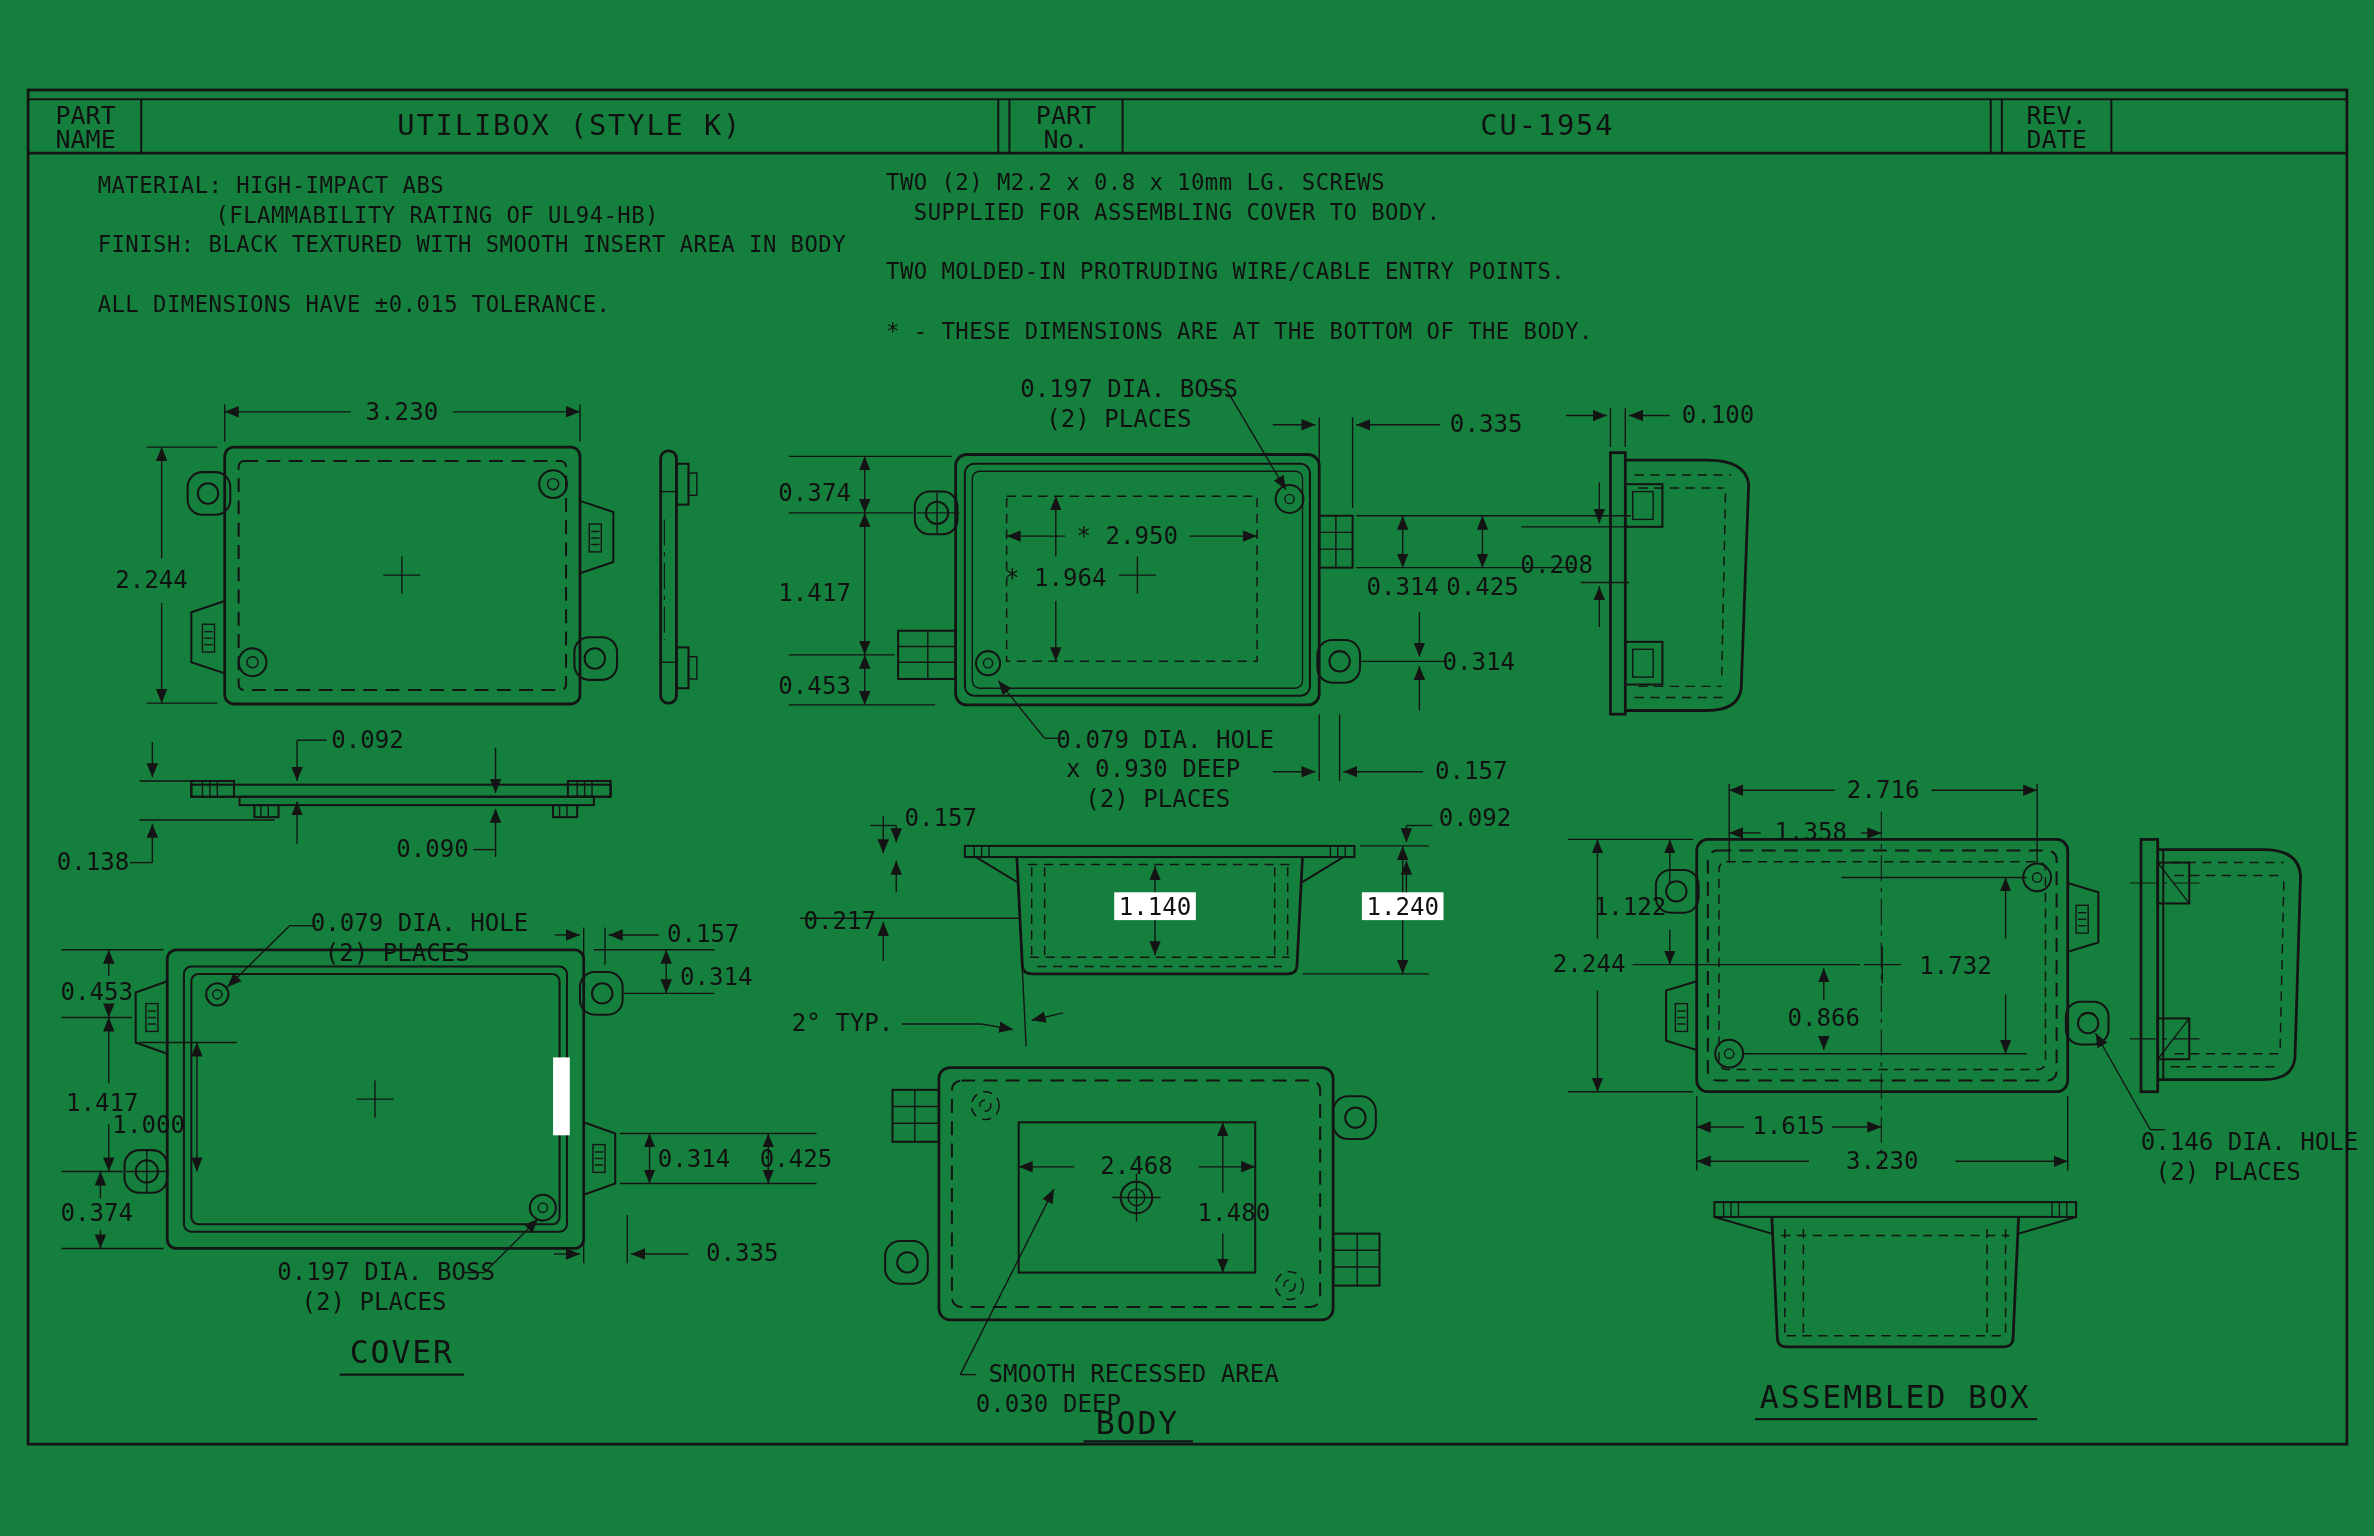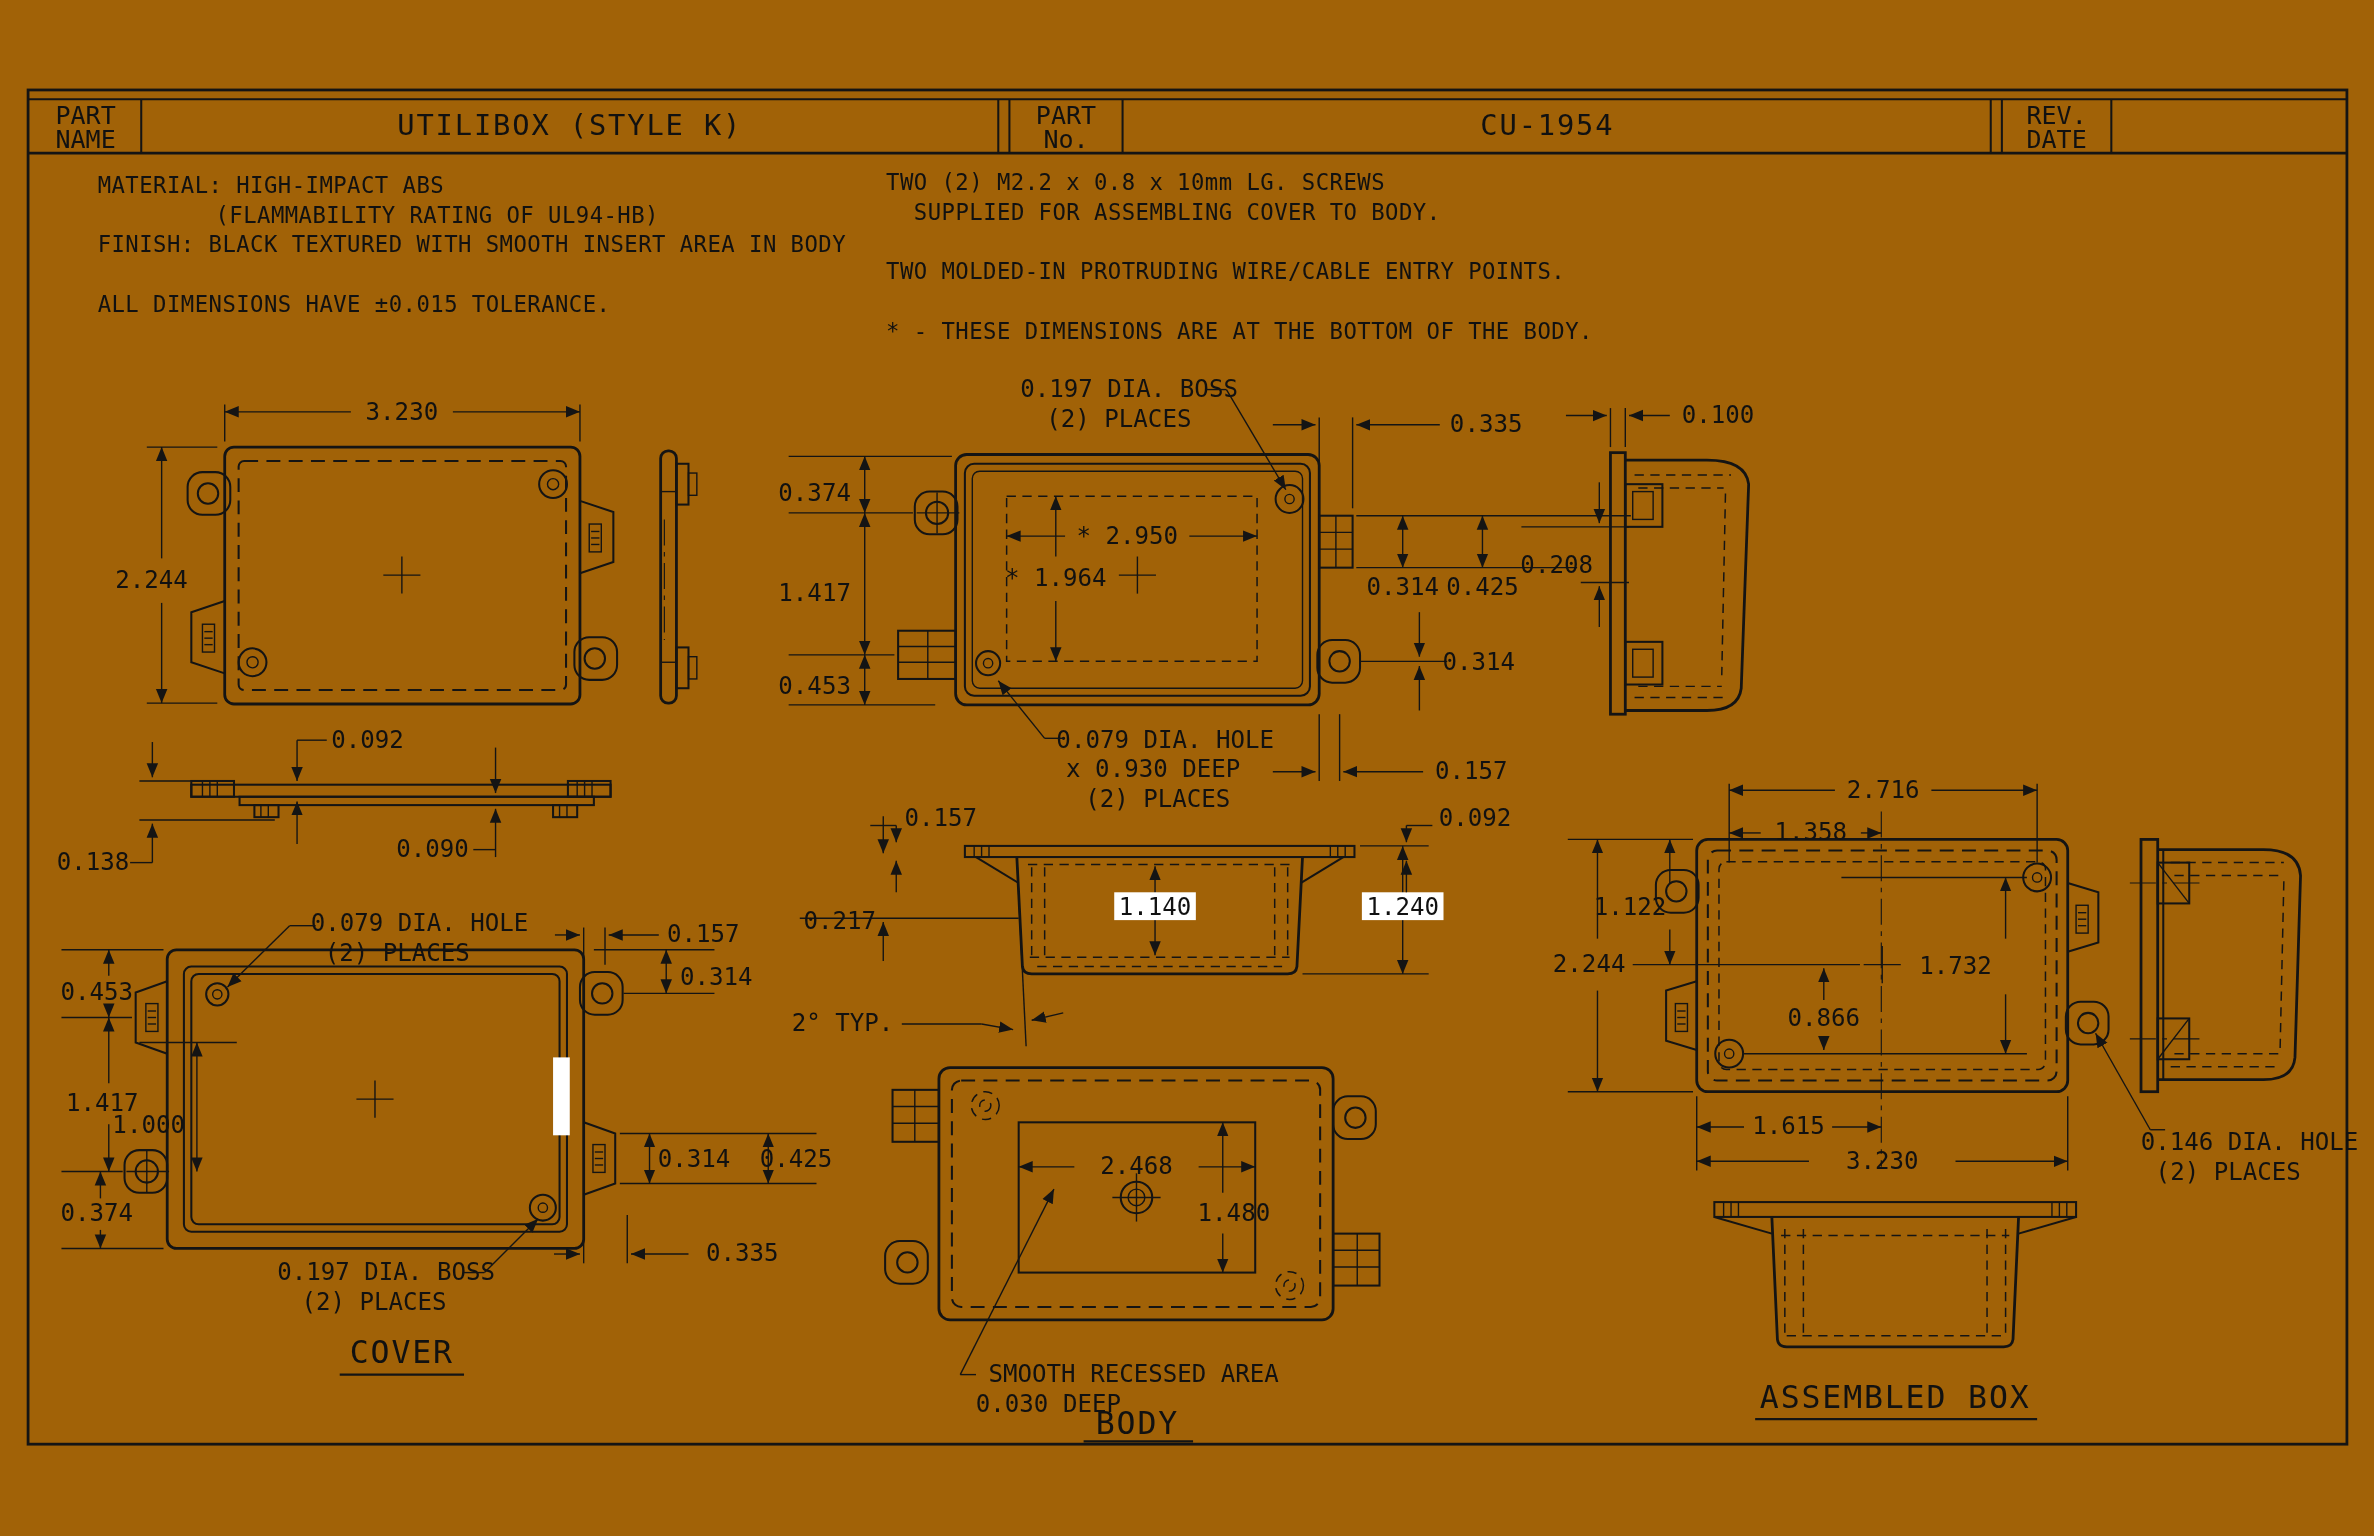--- a/index.html
+++ b/index.html
@@ -1,16 +1,16 @@
 <!DOCTYPE html>
 <html style="font-size:15px"><head>
 <meta charset="utf-8">
 <style>
   html,body{margin:0;padding:0;background:#fff;}
-  #sheet{width:2375px;height:1536px;position:relative;background:#a16207;}
+  #sheet{width:2375px;height:1536px;position:relative;background:#15803d;}
   svg{display:block;}
   svg *{vector-effect:none;}
   .o{fill:none;stroke:#141414;stroke-width:3;}
   .m{fill:none;stroke:#141414;stroke-width:2.2;}
   .t{fill:none;stroke:#141414;stroke-width:1.5;}
   .d{fill:none;stroke:#141414;stroke-width:2.2;stroke-dasharray:15 9;}
   .d2{fill:none;stroke:#141414;stroke-width:1.6;stroke-dasharray:10 7;}
   .cl{fill:none;stroke:#141414;stroke-width:1.2;stroke-dasharray:28 7 5 7;}
   .w{fill:#ffffff;stroke:none;}
   text{fill:#111;stroke:none;font-family:"DejaVu Sans Mono",monospace;}

